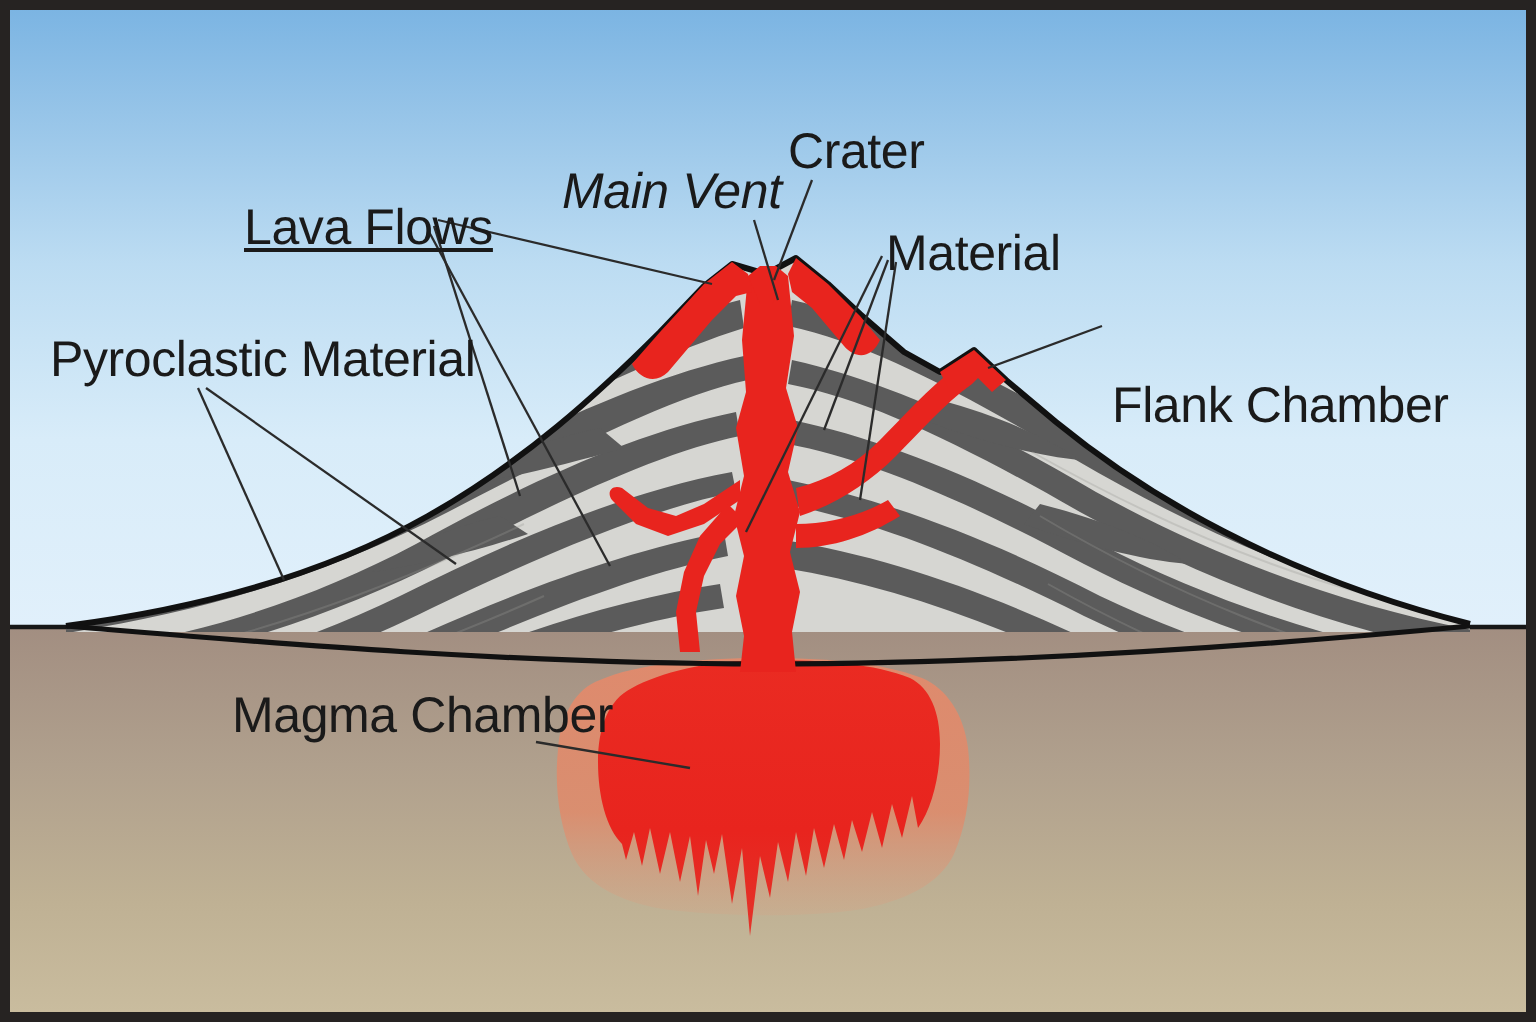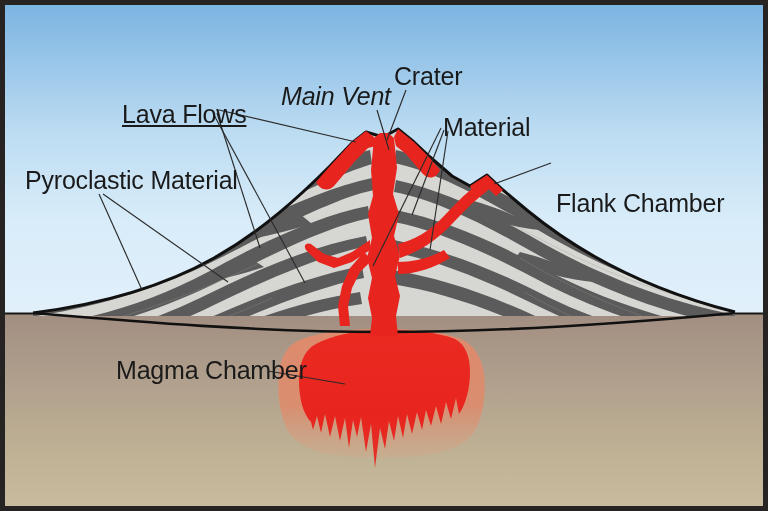--- a/index.html
+++ b/index.html
@@ -254,15 +254,15 @@
   <div class="lbl" style="left:281px; top:86px;font-style:italic;">Main Vent</div>
 
   <div class="lbl" style="left:394px; top:66px;">Crater</div>
 
   <div class="lbl" style="left:443px; top:117px;">Material</div>
 
   <div class="lbl two-line" style="left:556px; top:151px;">
     <div>Flank Chamber</div>
   </div>
 
-  <div class="lbl" style="left:116px; top:360px;">Magma Chamber</div>
+  <div class="lbl" style="left:116px; top:348px;">Magma Chamber</div>
 
 </div>
 
 </body></html>

